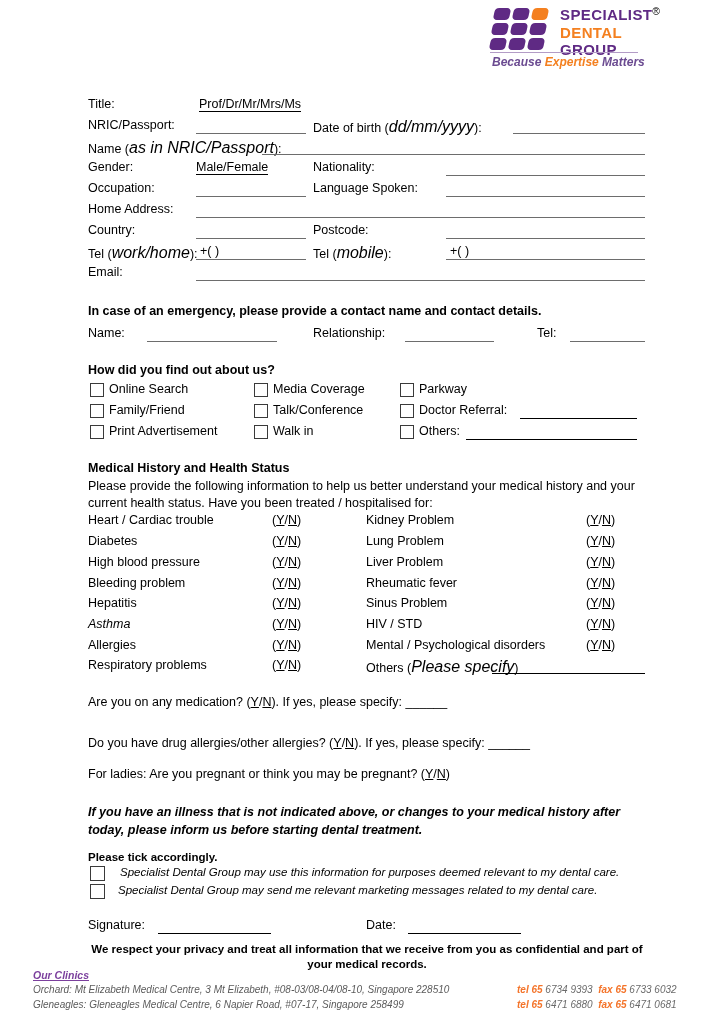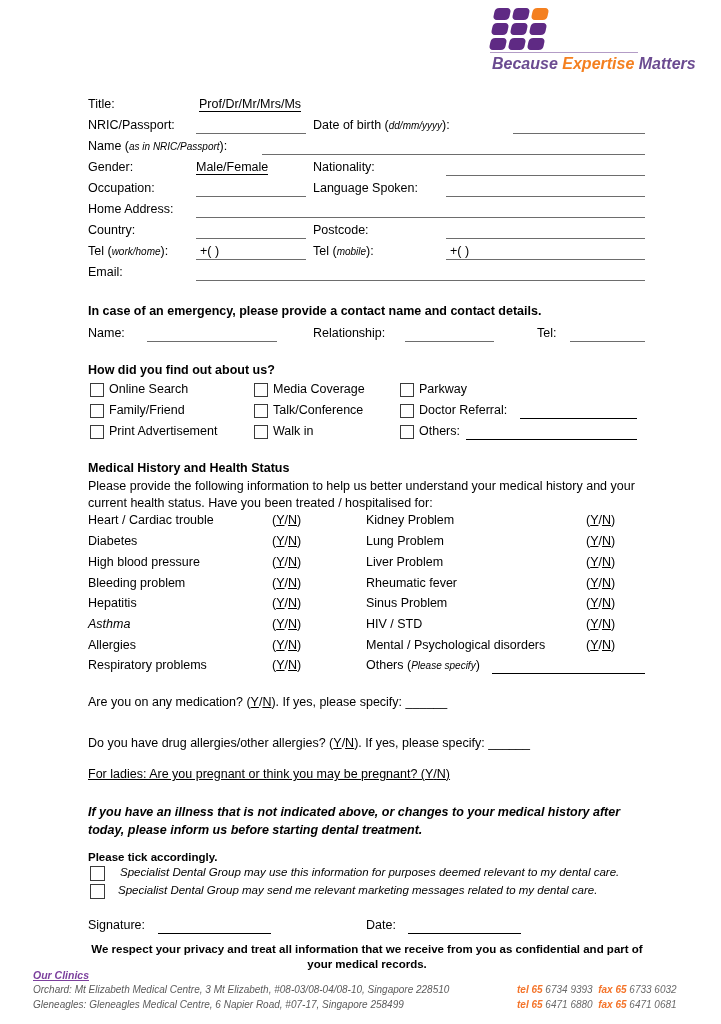--- a/index.html
+++ b/index.html
@@ -18,29 +18,29 @@
   .logo{position:absolute;left:490px;top:4px;width:150px;height:68px;}
   .logo-grid{position:absolute;left:2px;top:4px;width:62px;height:44px;}
   .tile{position:absolute;width:16px;height:12px;border-radius:4px;background:#5f2a84;
         transform:skewX(-12deg);}
   .tile.o{background:#f48020;}
   .logo-words{position:absolute;left:70px;top:0px;line-height:15.5px;}
   .lw{font-size:15px;font-weight:bold;letter-spacing:.4px;}
   .lw.p{color:#5f2a84;}
   .lw.o{color:#f48020;}
   .logo-rule{position:absolute;left:0px;top:48px;width:148px;height:1px;background:#b39cc6;}
-  .tagline{position:absolute;left:2px;top:51px;font-size:16px;font-style:italic;font-weight:bold;white-space:nowrap;}
+  .tagline{position:absolute;left:2px;top:51px;font-size:12px;font-style:italic;font-weight:bold;white-space:nowrap;}
   .tagline .p{color:#6b4b91;}
   .tagline .o{color:#f48020;}
 
   
   .abs{position:absolute;white-space:nowrap;}
   .lbl{font-size:12.5px;}
   .ital{font-style:italic;}
-  .small-ital{font-style:italic;font-size:10px;}
+  .small-ital{font-style:italic;font-size:16px;}
   .bold{font-weight:bold;}
   .rule{position:absolute;height:1px;background:#6d6d6d;}
   .und{border-bottom:1px solid #000;}
 
   
   .cbx{position:absolute;width:12px;height:12px;border:1.4px solid #3a3a3a;background:#fff;}
   .cbx.big{width:13px;height:13px;}
 
   
   .yn{font-size:12.5px;}
@@ -70,20 +70,25 @@
         <div class="tile" style="left:2px;top:0px;"></div>
         <div class="tile" style="left:21px;top:0px;"></div>
         <div class="tile o" style="left:40px;top:0px;"></div>
         <div class="tile" style="left:0px;top:15px;"></div>
         <div class="tile" style="left:19px;top:15px;"></div>
         <div class="tile" style="left:38px;top:15px;"></div>
         <div class="tile" style="left:-2px;top:30px;"></div>
         <div class="tile" style="left:17px;top:30px;"></div>
         <div class="tile" style="left:36px;top:30px;"></div>
       </div>
+      <div class="logo-words">
+        <div><span class="lw p">SPECIALIST</span><sup>®</sup></div>
+        <div><span class="lw o">DENTAL</span></div>
+        <div><span class="lw p">GROUP</span></div>
+      </div>
       <div class="logo-rule"></div>
       <div class="tagline">
         <span class="p">Because</span>
         <span class="o">Expertise</span>
         <span class="p">Matters</span>
       </div>
     </div>
   </div>
 
   <div>
@@ -201,21 +206,21 @@
     <span class="abs yn" style="left:586px;top:576px;">(<u>Y</u>/<u>N</u>)</span>
     <span class="abs yn" style="left:586px;top:596px;">(<u>Y</u>/<u>N</u>)</span>
     <span class="abs yn" style="left:586px;top:617px;">(<u>Y</u>/<u>N</u>)</span>
     <span class="abs yn" style="left:586px;top:638px;">(<u>Y</u>/<u>N</u>)</span>
 
     <span class="abs lbl" style="left:366px;top:658px;"><span>Others (</span><i class="small-ital">Please specify</i><span>)</span></span>
     <div class="rule" style="left:492px;top:673px;width:153px;background:#000;"></div>
 
     <span class="abs lbl" style="left:88px;top:695px;"><span>Are you on any medication? (</span><u>Y</u>/<u>N</u><span>). If yes, please specify: ______</span></span>
     <span class="abs lbl" style="left:88px;top:736px;"><span>Do you have drug allergies/other allergies? (</span><u>Y</u>/<u>N</u><span>). If yes, please specify: ______</span></span>
-    <span class="abs lbl" style="left:88px;top:767px;text-decoration:underline;"><span>For ladies: Are you pregnant or think you may be pregnant? (</span><u>Y</u>/<u>N</u><span>)</span></span>
+    <span class="abs lbl" style="left:88px;top:767px;"><span>For ladies: Are you pregnant or think you may be pregnant? (</span><u>Y</u>/<u>N</u><span>)</span></span>
 
     <div class="para bold ital" style="position:absolute;left:88px;top:803px;width:548px;line-height:18px;">If you have an illness that is not indicated above, or changes to your medical history after today, please inform us before starting dental treatment.</div>
   </div>
 
   <div>
     <span class="abs sec-head" style="left:88px;top:851px;font-size:11.5px;">Please tick accordingly.</span>
     <div class="cbx big" style="left:90px;top:866px;"></div>
     <span class="abs ital" style="left:120px;top:866px;font-size:11.5px;">Specialist Dental Group may use this information for purposes deemed relevant to my dental care.</span>
     <div class="cbx big" style="left:90px;top:884px;"></div>
     <span class="abs ital" style="left:118px;top:884px;font-size:11.5px;">Specialist Dental Group may send me relevant marketing messages related to my dental care.</span>

